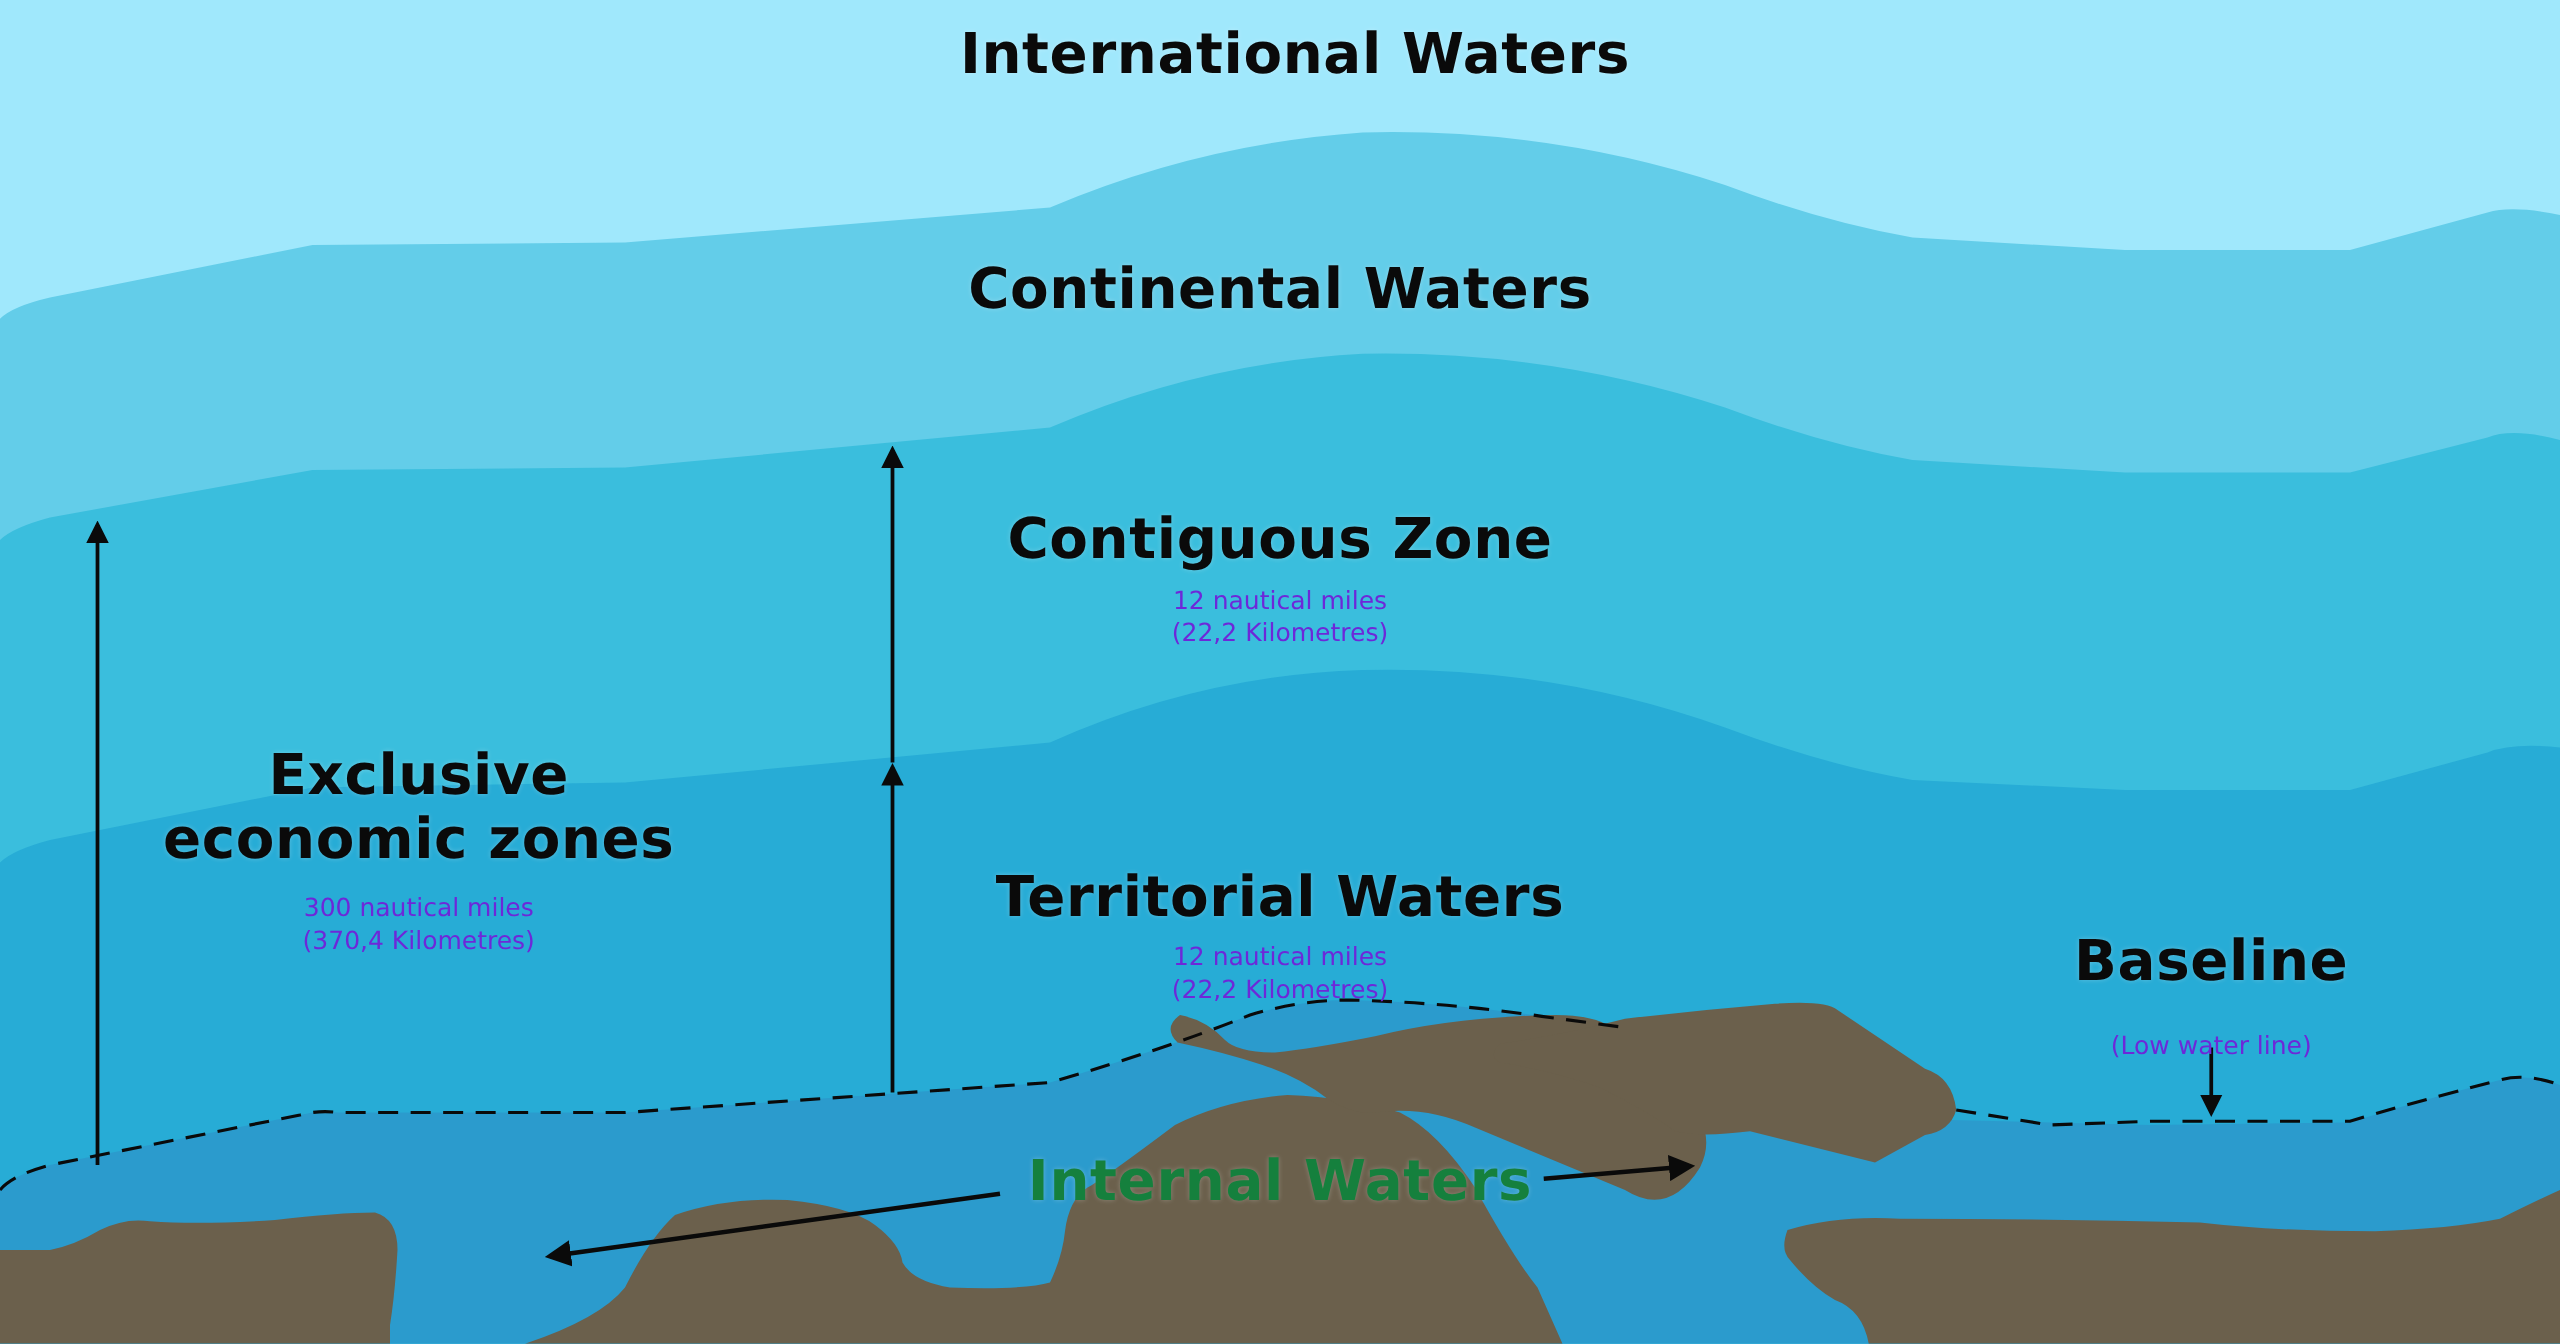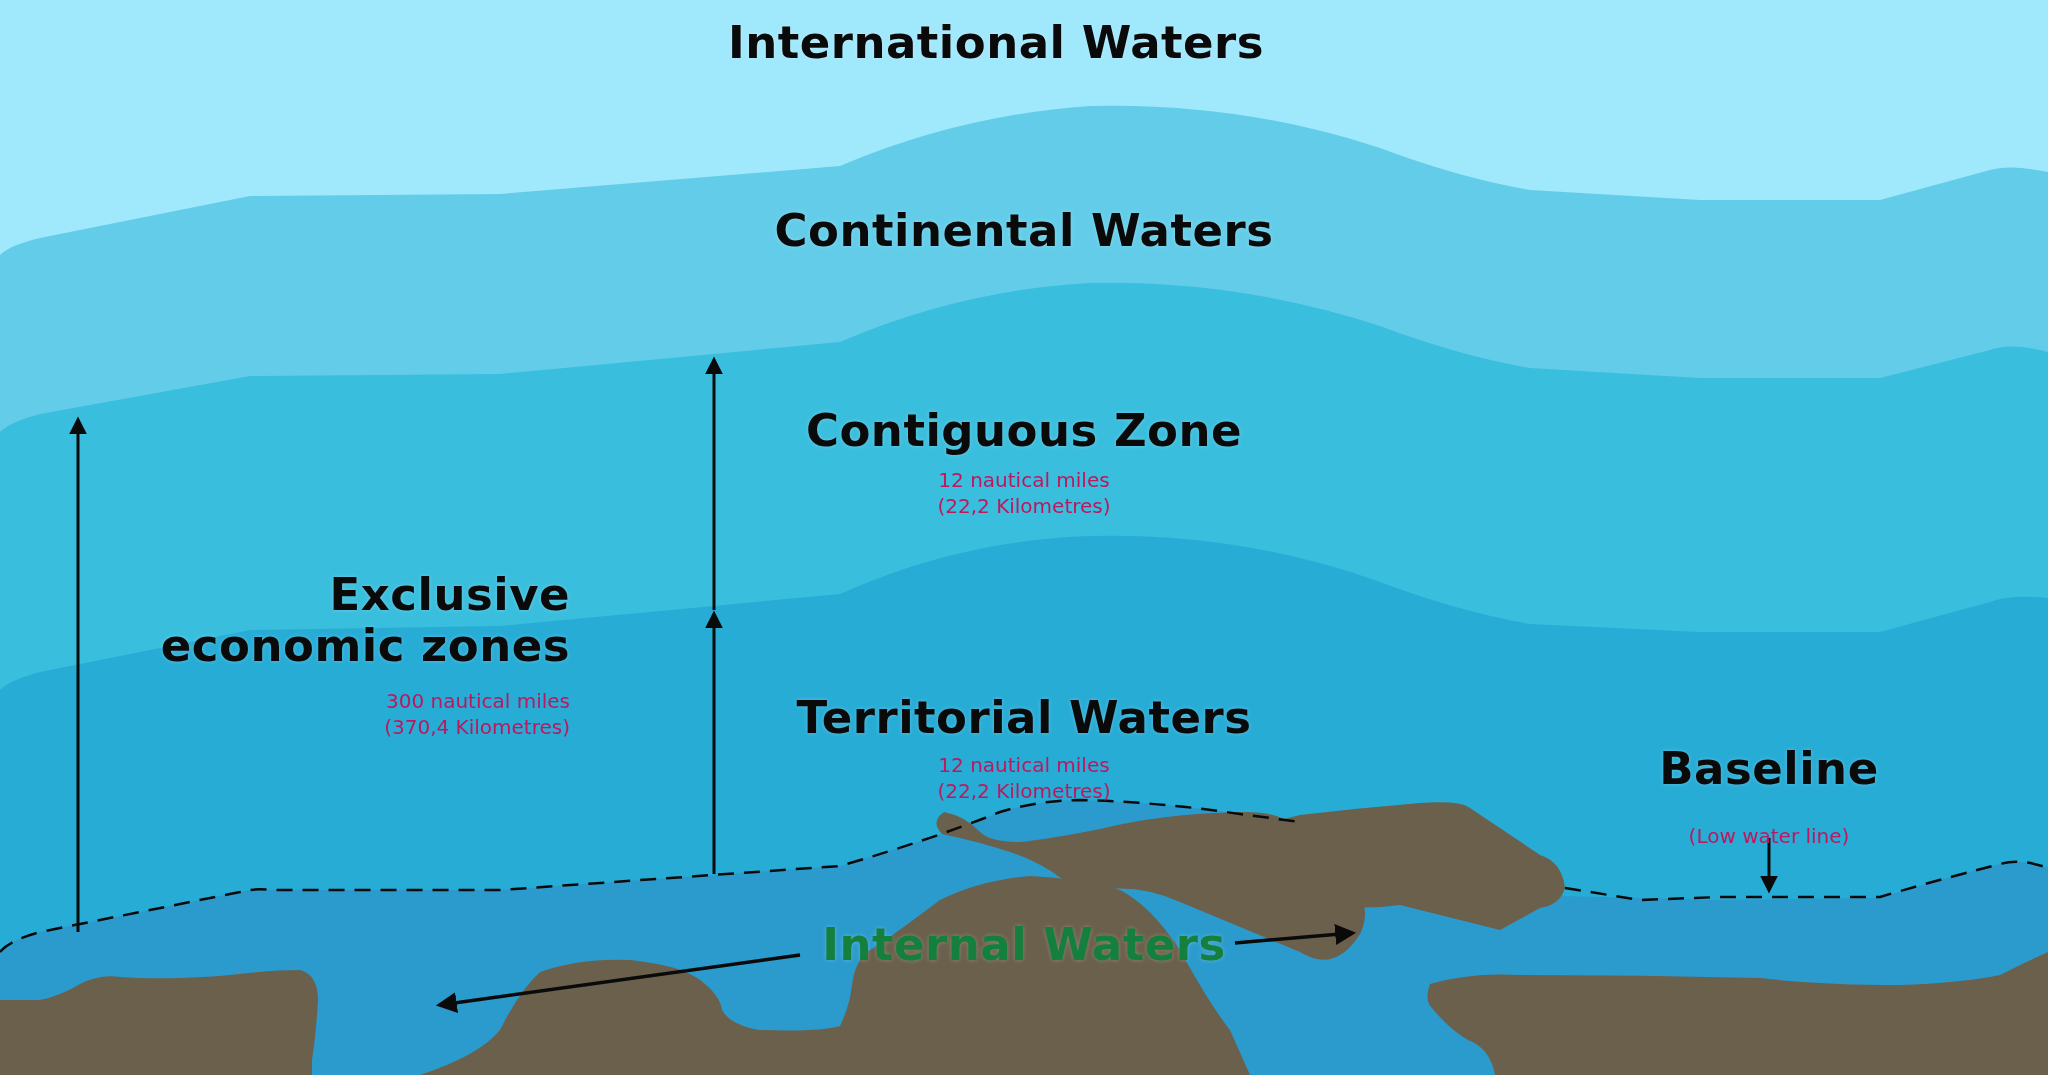--- a/index.html
+++ b/index.html
@@ -1,21 +1,21 @@
 <!DOCTYPE html>
 <html><head>
 <meta charset="utf-8">
 <style>
   html, body { margin: 0; padding: 0; }
   body { width: 2048px; height: 1075px; overflow: hidden; background: #a0e8fc; }
   .stage { position: relative; width: 2048px; height: 1075px; }
   svg.scene { position: absolute; left: 0; top: 0; width: 2048px; height: 1075px; display: block; }
   .lbl { position: absolute; text-align: center; font-family: "DejaVu Sans", sans-serif; color: #0a0a0a; line-height: 1; }
   .title { font-weight: bold; font-size: 45px; letter-spacing: 0.5px; text-shadow: 0 0 4px rgba(255,255,255,0.25); }
-  .sub { font-size: 20px; line-height: 26px; color: #be185d; }
+  .sub { font-size: 20px; line-height: 26px; color: #6d28d9; }
   .white { color: #15803d; }
 </style>
 </head>
 <body>
 
 <div class="stage">
   <svg class="scene" viewBox="0 0 2048 1075" xmlns="http://www.w3.org/2000/svg">
     <defs>
       <marker id="arrowhead" viewBox="0 0 10 10" refX="8" refY="5" markerWidth="6" markerHeight="6" orient="auto-start-reverse">
         <path d="M0,0 L10,5 L0,10 z" fill="#0a0a0a"></path>
@@ -45,31 +45,31 @@
     <line x1="714" y1="874" x2="714" y2="614" stroke="#0a0a0a" stroke-width="3" marker-end="url(#arrowhead)"></line>
 
     <line x1="714" y1="610" x2="714" y2="360" stroke="#0a0a0a" stroke-width="3" marker-end="url(#arrowhead)"></line>
 
     <line x1="1769" y1="838" x2="1769" y2="890" stroke="#0a0a0a" stroke-width="3" marker-end="url(#arrowhead)"></line>
 
     <line x1="800" y1="955" x2="440" y2="1005" stroke="#0a0a0a" stroke-width="3.5" marker-end="url(#arrowhead)"></line>
     <line x1="1235" y1="943" x2="1352" y2="933" stroke="#0a0a0a" stroke-width="3.5" marker-end="url(#arrowhead)"></line>
   </svg>
 
-  <div class="lbl title" style="left:596px; top:20px; width:800px;">International Waters</div>
+  <div class="lbl title" style="left:636px; top:20px; width:800px;">International Waters</div>
 
   <div class="lbl title" style="left:624px; top:208px; width:800px;">Continental Waters</div>
 
   <div class="lbl" style="left:624px; top:408px; width:800px;">
     <div class="title">Contiguous Zone</div>
     <div class="sub" style="margin-top:14px;">12 nautical miles</div>
     <div class="sub">(22,2 Kilometres)</div>
   </div>
 
-  <div class="lbl" style="left:100px; top:572px; width:470px;text-align:right;">
+  <div class="lbl" style="left:100px; top:597px; width:470px;">
     <div class="title">Exclusive</div>
     <div class="title" style="margin-top:6px;">economic zones</div>
     <div class="sub" style="margin-top:20px;">300 nautical miles</div>
     <div class="sub">(370,4 Kilometres)</div>
   </div>
 
   <div class="lbl" style="left:624px; top:654px; width:800px;margin-top:41px;">
     <div class="title">Territorial Waters</div>
     <div class="sub" style="margin-top:12px;">12 nautical miles</div>
     <div class="sub">(22,2 Kilometres)</div>

